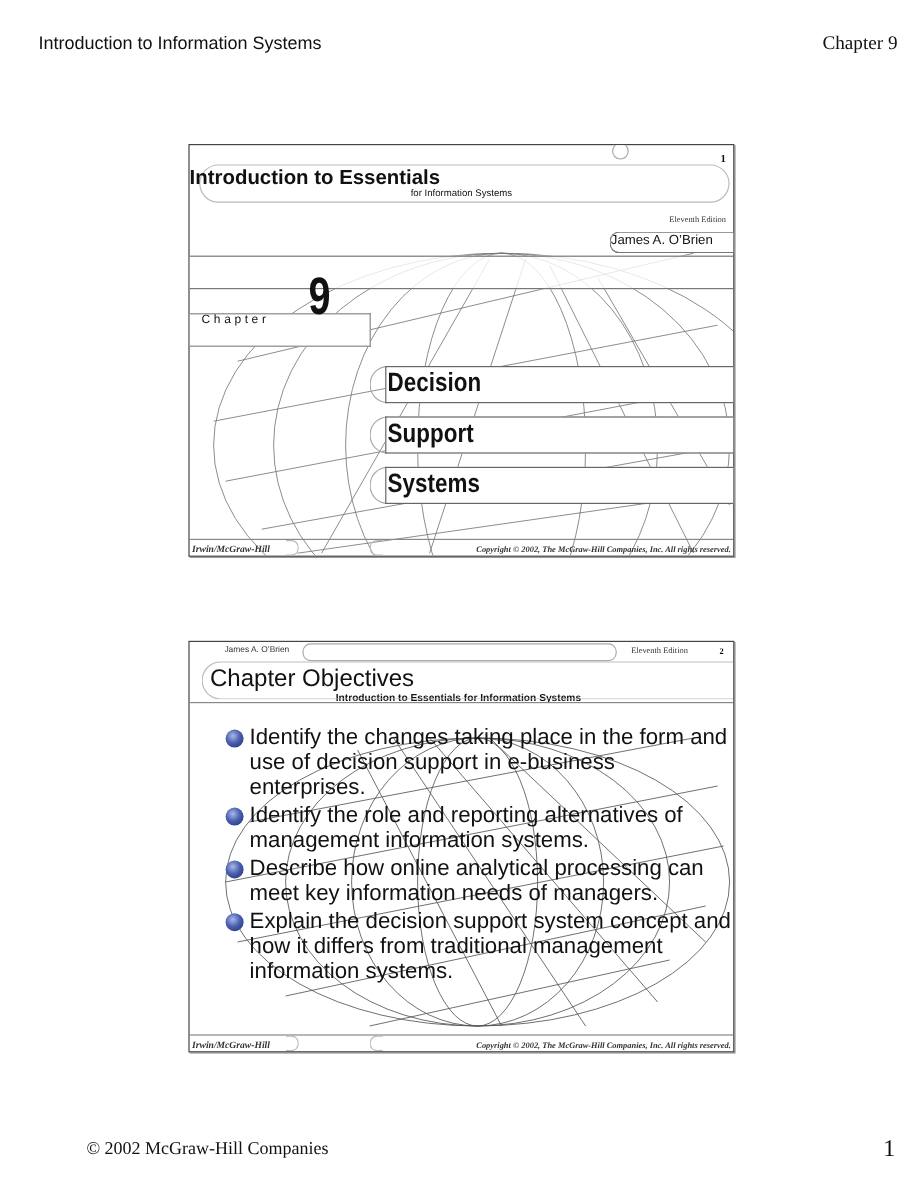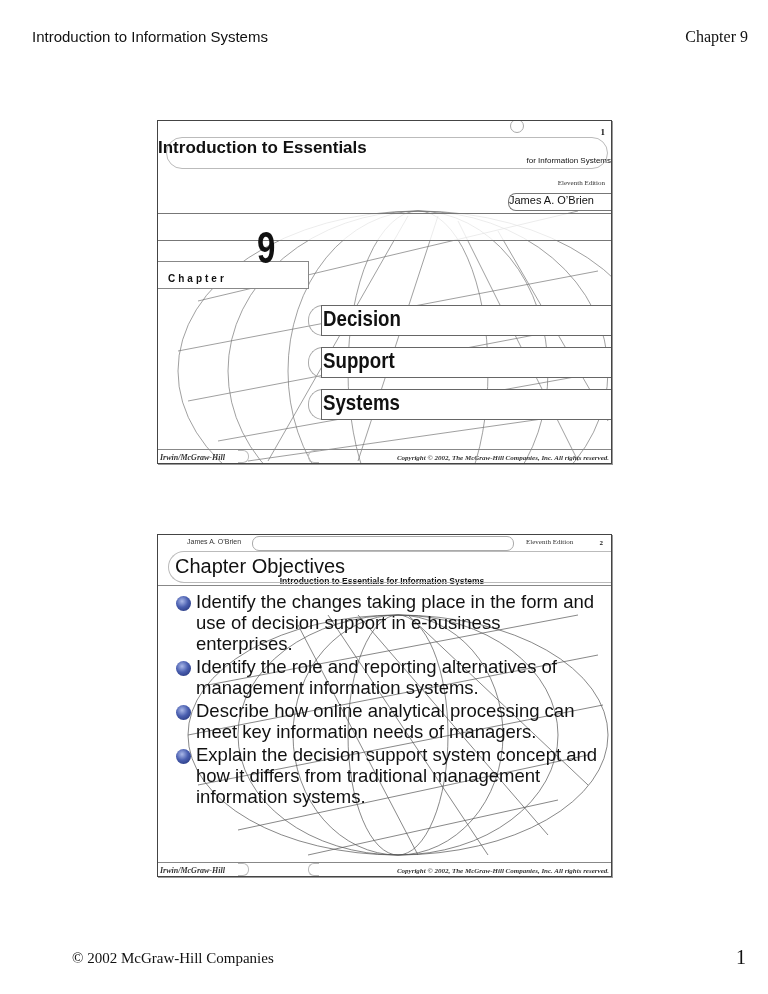--- a/index.html
+++ b/index.html
@@ -12,47 +12,47 @@
   .slide { position:absolute; left:157px; width:453px; border:1.5px solid #444; box-shadow:1px 1px 0 #999; background:#fff; overflow:hidden; }
   #slide1 { top:120px; height:342px; }
   #slide2 { top:534px; height:341px; }
   .globe { position:absolute; left:0; top:0; width:100%; height:100%; pointer-events:none; }
 
   
   .s1-num { position:absolute; right:6px; top:6px; font-size:9px; font-family:"Liberation Serif", serif; font-weight:bold; }
   .s1-dot { position:absolute; left:352px; top:-2px; width:12px; height:12px; border:1px solid #aaa; border-radius:50%; background:#fff; }
   .s1-titlebar { position:absolute; left:8px; top:16px; width:440px; height:30px; border:1px solid #bbb; border-radius:16px; background:#fff; }
   .s1-title { position:absolute; left:0; width:100%; top:17px; font-size:17px; font-weight:bold; }
-  .s1-subtitle { position:absolute; left:0; width:100%; top:35px; text-align:right; font-size:8px; }
+  .s1-subtitle { position:absolute; left:0; width:100%; top:35px; text-align:center; font-size:8px; }
   .s1-edition { position:absolute; right:6px; top:58px; font-size:7px; font-family:"Liberation Serif", serif; color:#333; }
   .s1-author-box { position:absolute; left:350px; top:72px; width:103px; height:16px; border:1px solid #777; border-right:none; border-radius:8px 0 0 8px; background:#fff; }
   .s1-author { position:absolute; left:351px; top:73px; font-size:11px; }
   .s1-band { position:absolute; left:0; top:92px; width:100%; height:26px; border-top:1px solid #777; border-bottom:1px solid #777; background:rgba(255,255,255,0.8); }
   .s1-chapter-box { position:absolute; left:0; top:140px; width:150px; height:26px; border:1px solid #888; border-left:none; background:#fff; }
-  .s1-chapter { position:absolute; left:10px; top:152px; font-size:10px; font-weight:bold; letter-spacing:3px; }
+  .s1-chapter { position:absolute; left:10px; top:140px; font-size:10px; font-weight:normal; letter-spacing:3px; }
   .s1-big9 { position:absolute; left:99px; top:102px; font-size:44px; font-weight:bold; font-family:"Liberation Sans", sans-serif; transform:scaleX(0.75); transform-origin:left top; }
   .s1-word-box { position:absolute; left:163px; width:290px; height:29px; border:1px solid #666; border-right:none; background:#fff; }
   .s1-word-cap { position:absolute; left:150px; width:20px; height:29px; border:1px solid #aaa; border-right:none; border-radius:15px 0 0 15px; background:transparent; }
   .s1-word { position:absolute; left:165px; font-size:22px; font-weight:bold; transform:scaleX(0.85); transform-origin:left center; }
   .s1-footer-line { position:absolute; left:0; top:328px; width:100%; border-top:1px solid #888; }
   .foot-left { position:absolute; left:2px; bottom:1px; font-size:8px; font-style:italic; font-weight:bold; font-family:"Liberation Serif", serif; color:#333; }
   .foot-left-cap { position:absolute; left:80px; bottom:0; width:10px; height:11px; border:1px solid #bbb; border-left:none; border-radius:0 6px 6px 0; }
   .foot-right { position:absolute; right:2px; bottom:1px; font-size:7px; font-style:italic; font-weight:bold; font-family:"Liberation Serif", serif; color:#333; }
   .foot-right-cap { position:absolute; right:292px; bottom:0; width:10px; height:11px; border:1px solid #bbb; border-right:none; border-radius:6px 0 0 6px; }
 
   
   .s2-author { position:absolute; left:29px; top:3px; font-size:7px; color:#333; }
   .s2-hbar { position:absolute; left:94px; top:1px; width:260px; height:13px; border:1px solid #aaa; border-radius:7px; }
   .s2-htitle { position:absolute; left:98px; top:2px; width:252px; text-align:center; font-size:8.5px; font-weight:bold;margin-top:39px; }
   .s2-edition { position:absolute; left:368px; top:3px; font-size:7px; font-family:"Liberation Serif", serif; color:#333; }
   .s2-num { position:absolute; right:8px; top:4px; font-size:7px; font-family:"Liberation Serif", serif; font-weight:bold; }
   .s2-titlebar { position:absolute; left:10px; top:16px; width:450px; height:30px; border:1px solid #bbb; border-right:none; border-radius:16px 0 0 16px; }
   .s2-title { position:absolute; left:17px; top:20px; font-size:20px; }
   .s2-rule { position:absolute; left:0; top:50px; width:100%; border-top:1px solid #888; }
-  .bullets { position:absolute; left:14px; top:56px; width:430px; margin:0; padding:0; list-style:none; }
+  .bullets { position:absolute; left:14px; top:56px; width:430px; margin:12px; padding:0; list-style:none; }
   .bullet { position:relative; padding-left:24px; font-size:18.5px; line-height:21px; margin-bottom:2px; }
   .orb { position:absolute; left:4px; top:5px; width:15px; height:15px; border-radius:50%; background:radial-gradient(circle at 40% 35%, #aab8e8 0%, #4a5fb0 45%, #1b2a6e 100%); }
   .s2-footer-line { position:absolute; left:0; top:327px; width:100%; border-top:1px solid #888; }
 </style>
 </head>
 <body>
 
 <div class="page-header-left">Introduction to Information Systems</div>
 <div class="page-header-right">Chapter 9</div>
 

